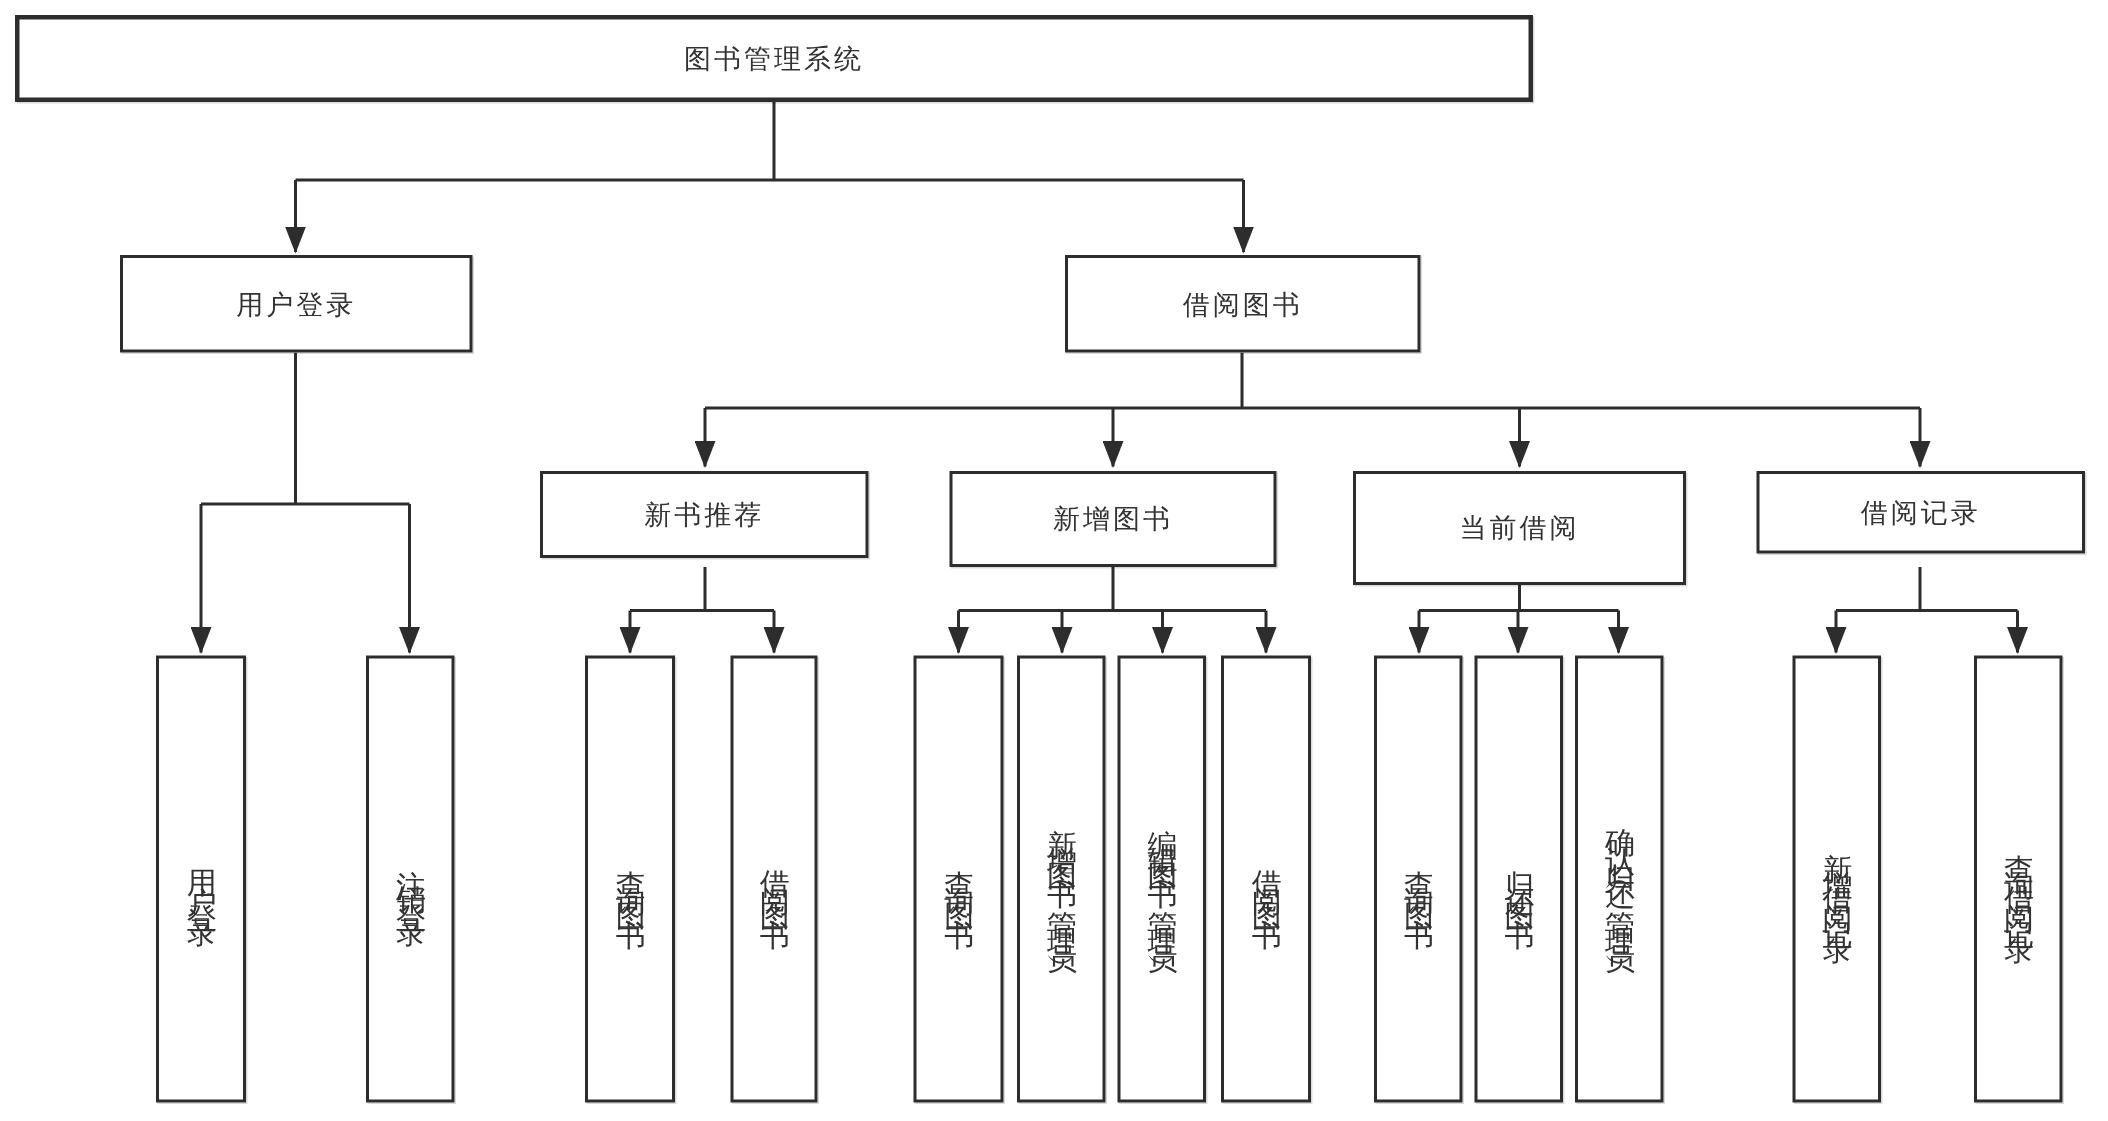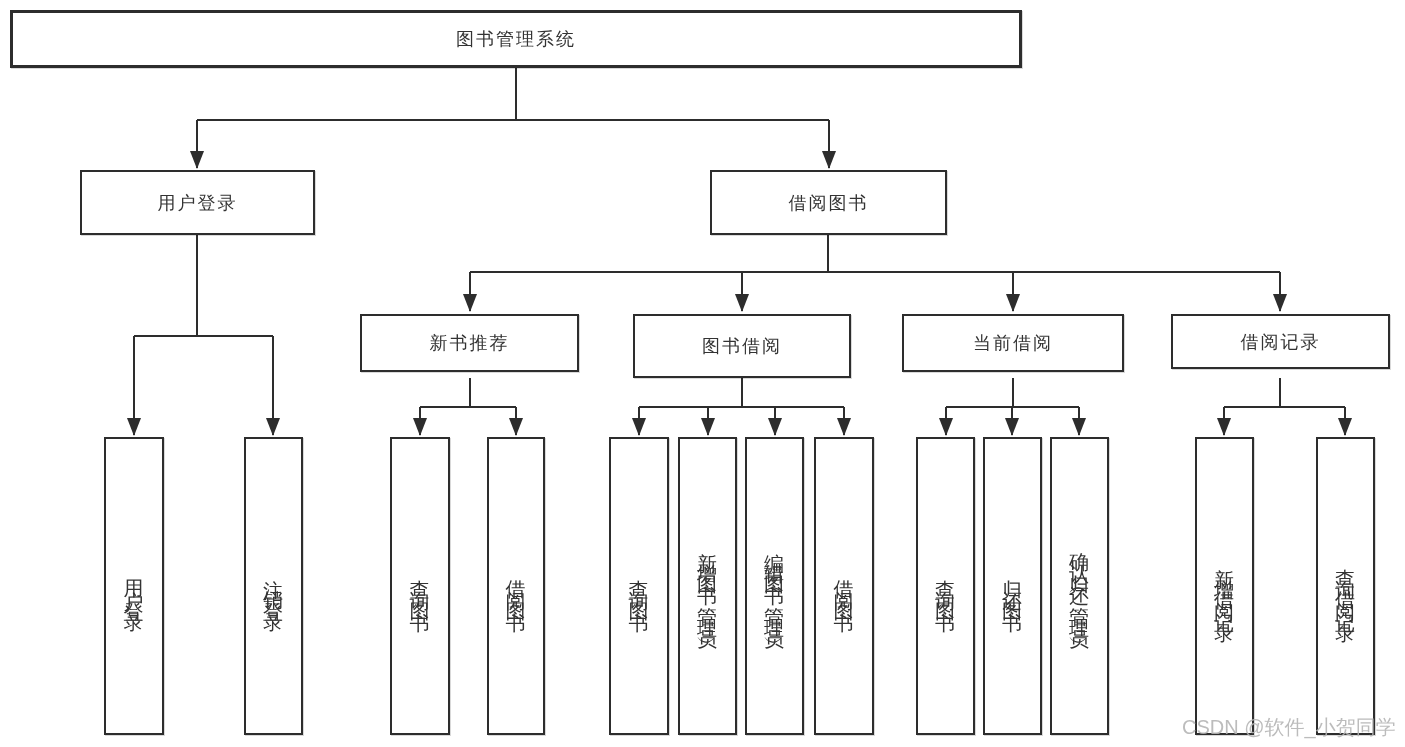--- a/index.html
+++ b/index.html
@@ -109,22 +109,22 @@
       <line x1="1345" y1="407" x2="1345" y2="435" marker-end="url(#arw)"></line>
     </g>
   </svg>
 
   <div class="box root" style="left:10px; top:10px; width:1012px; height:58px;">图书管理系统</div>
 
   <div class="box" style="left:80px; top:170px; width:235px; height:65px;">用户登录</div>
   <div class="box" style="left:710px; top:170px; width:237px; height:65px;">借阅图书</div>
 
   <div class="box" style="left:360px; top:314px; width:219px; height:58px;">新书推荐</div>
-  <div class="box" style="left:633px; top:314px; width:218px; height:64px;">图书借阅</div>
-  <div class="box" style="left:902px; top:314px; width:222px; height:58px;">当前借阅</div>
+  <div class="box" style="left:633px; top:314px; width:218px; height:64px;">新增图书</div>
+  <div class="box" style="left:902px; top:314px; width:222px; height:76px;">当前借阅</div>
   <div class="box" style="left:1171px; top:314px; width:219px; height:55px;">借阅记录</div>
 
   <div class="vbox" style="left:104px; top:437px; width:60px; height:298px;">
     <span class="vtext">用户登录</span>
   </div>
   <div class="vbox" style="left:244px; top:437px; width:59px; height:298px;">
     <span class="vtext">注销登录</span>
   </div>
   <div class="vbox" style="left:390px; top:437px; width:60px; height:298px;">
     <span class="vtext">查询图书</span>
@@ -153,15 +153,14 @@
   <div class="vbox" style="left:1050px; top:437px; width:59px; height:298px;">
     <span class="vtext">确认归还（管理员）</span>
   </div>
   <div class="vbox" style="left:1195px; top:437px; width:59px; height:298px;">
     <span class="vtext">新增借阅记录</span>
   </div>
   <div class="vbox" style="left:1316px; top:437px; width:59px; height:298px;">
     <span class="vtext">查询借阅记录</span>
   </div>
 
-  <div id="watermark">CSDN @软件_小贺同学</div>
 
 </div>
 
 </body></html>

